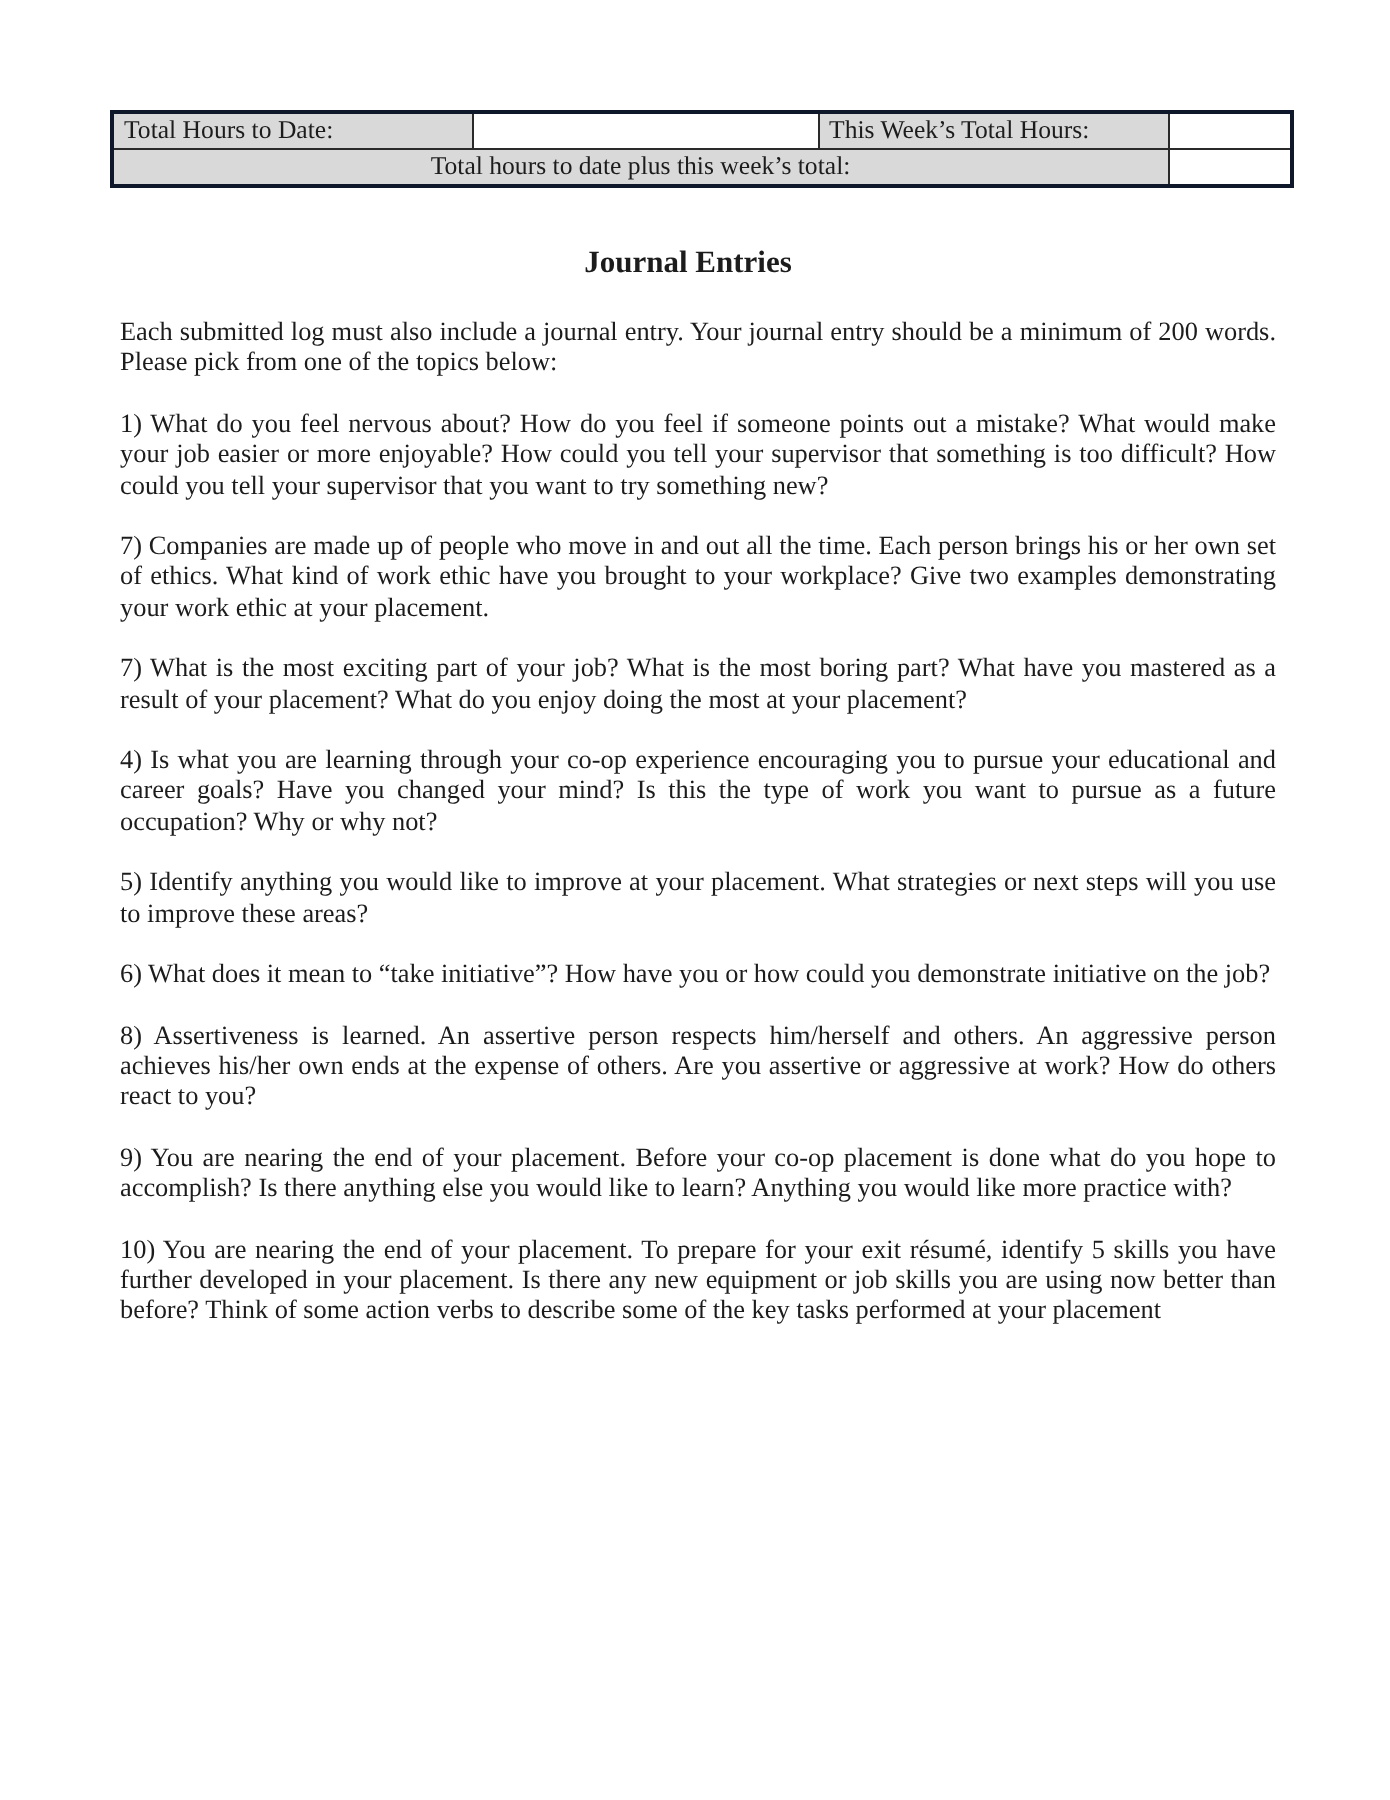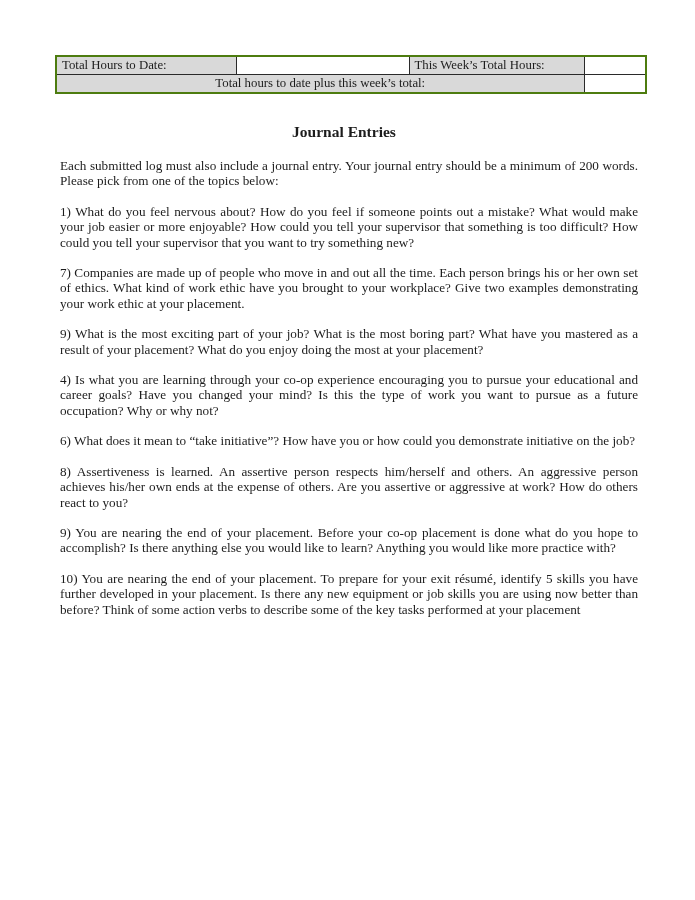--- a/index.html
+++ b/index.html
@@ -12,21 +12,21 @@
     background: #ffffff;
     font-family: "Liberation Serif", "DejaVu Serif", serif;
     color: #1c1c1c;
     padding: 55px 0 0 55px;
     overflow: hidden;
   }
   table.form-table {
     border-collapse: collapse;
     width: 590px;
     table-layout: fixed;
-    border: 2px solid #4d7c0f;
+    border: 2px solid #0f172a;
   }
   table.form-table td {
     border: 1px solid #2a2a2a;
     font-size: 12.8px;
     line-height: 15px;
     padding: 1px 5px;
     height: 17px;
     overflow: hidden;
     white-space: nowrap;
   }
@@ -79,21 +79,22 @@
 
   <div class="gap"></div>
 
 
   <div class="journal-heading">Journal Entries</div>
 
   <div class="text-block">
     <p>Each submitted log must also include a journal entry.  Your journal entry should be a minimum of 200 words.  Please pick from one of the topics below:</p>
     <p>1) What do you feel nervous about?  How do you feel if someone points out a mistake?  What would make your job easier or more enjoyable?  How could you tell your supervisor that something is too difficult?  How could you tell your supervisor that you want to try something new?</p>
     <p>7) Companies are made up of people who move in and out all the time.  Each person brings his or her own set of ethics.  What kind of work ethic have you brought to your workplace?  Give two examples demonstrating your work ethic at your placement.</p>
-    <p>9) What is the most exciting part of your job?  What is the most boring part?  What have you mastered as a result of your placement?  What do you enjoy doing the most at your placement?</p>
+    <p>7) What is the most exciting part of your job?  What is the most boring part?  What have you mastered as a result of your placement?  What do you enjoy doing the most at your placement?</p>
     <p>4) Is what you are learning through your co-op experience encouraging you to pursue your educational and career goals?  Have you changed your mind?  Is this the type of work you want to pursue as a future occupation?  Why or why not?</p>
+    <p>5) Identify anything you would like to improve at your placement.  What strategies or next steps will you use to improve these areas?</p>
     <p>6) What does it mean to “take initiative”?  How have you or how could you demonstrate initiative on the job?</p>
     <p>8) Assertiveness is learned.  An assertive person respects him/herself and others.  An aggressive person achieves his/her own ends at the expense of others.  Are you assertive or aggressive at work?  How do others react to you?</p>
     <p>9) You are nearing the end of your placement.  Before your co-op placement is done what do you hope to accomplish?  Is there anything else you would like to learn?  Anything you would like more practice with?</p>
     <p>10) You are nearing the end of your placement.  To prepare for your exit résumé, identify 5 skills you have further developed in your placement.  Is there any new equipment or job skills you are using now better than before?  Think of some action verbs to describe some of the key tasks performed at your placement</p>
   </div>
 
 </div>
 
 </body></html>

